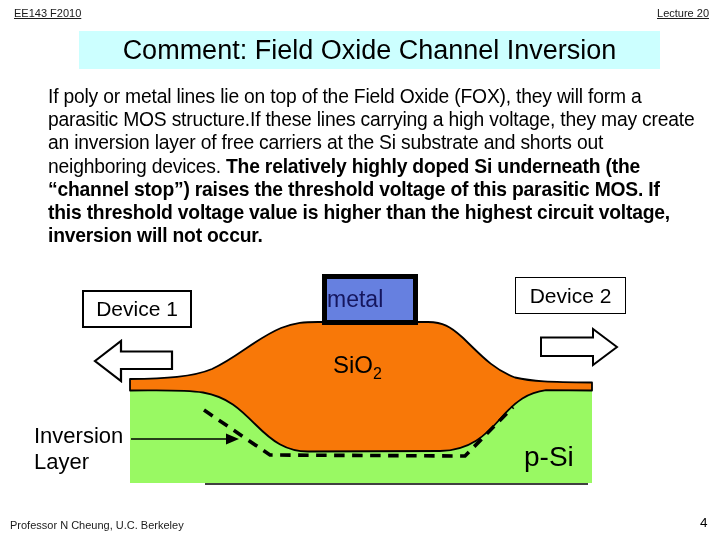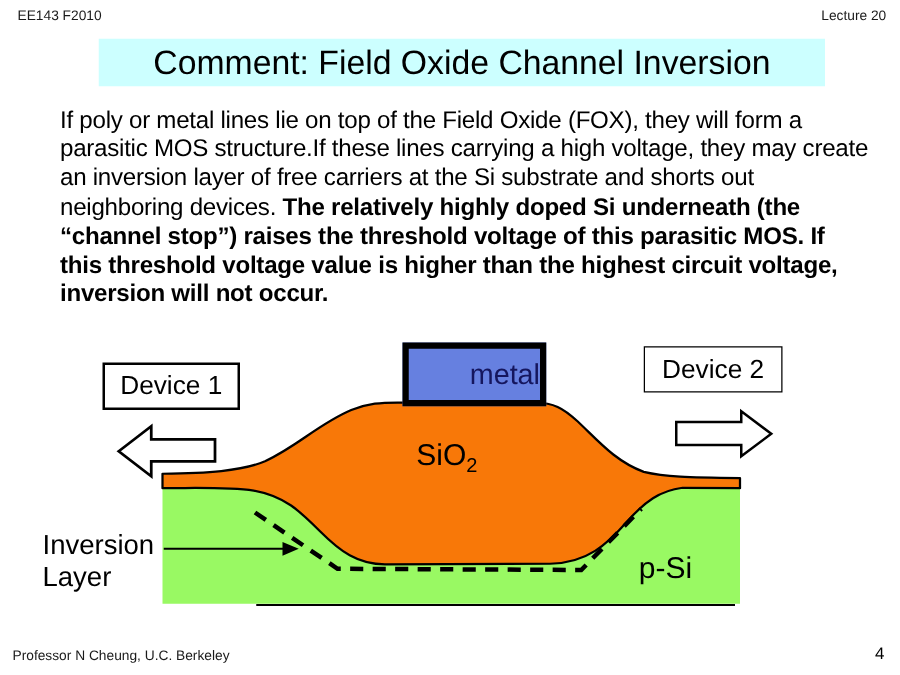--- a/index.html
+++ b/index.html
@@ -1,47 +1,47 @@
 <!DOCTYPE html>
 <html><head>
 <meta charset="utf-8">
 <style>
   html,body { margin:0; padding:0; background:#fff; }
   .slide {
     position:relative; width:720px; height:540px; background:#ffffff;
     font-family:"Liberation Sans", sans-serif; color:#000; overflow:hidden;
   }
-  .hdr { position:absolute; font-size:11px; color:#1a1a1a; }
+  .hdr { position:absolute; font-size:11px; color:#1a1a1a;text-decoration:underline; }
   .hdr-left  { left:14px; top:7px; }
   .hdr-right { right:11px; top:7px; }
   .title {
     position:absolute; left:79px; top:31px; width:581px; height:38px;
     display:flex; align-items:center; justify-content:center;
     font-size:27px; letter-spacing:0;
   }
   .body {
     position:absolute; left:48px; top:85px; width:648px;
     font-size:19.3px; line-height:23.2px; letter-spacing:-0.2px; margin:0;
   }
   .body b { font-weight:bold;margin-top:20px; }
   .diagram { position:absolute; left:0; top:255px; width:720px; height:250px; }
   .labelbox {
     position:absolute; background:#fff; border:2px solid #000;
     display:flex; align-items:center; justify-content:center; font-size:21px;
   }
   .device1 { left:82px;  top:290px; width:106px; height:34px; }
   .device2 { left:515px; top:277px; width:109px; height:35px; border-width:1.5px;text-align:center; }
   .metalbox {
-    position:absolute; left:322px; top:274px; width:115px; height:51px;
+    position:absolute; left:322px; top:274px; width:96px; height:51px;
     border:5px solid #000; box-sizing:border-box;
-    display:flex; align-items:center; justify-content:flex-end; font-size:23px;
+    display:flex; align-items:center; justify-content:flex-start; font-size:23px;
   }
   .sio2 { position:absolute; left:333px; top:351px; font-size:24px; }
   .sio2 sub { font-size:16px; }
-  .psi  { position:absolute; left:511px; top:441px; font-size:24px; }
+  .psi  { position:absolute; left:524px; top:441px; font-size:28px; }
   .inv  { position:absolute; left:34px; top:423px; font-size:22px; line-height:26px; white-space:pre-line; }
   .ftr-left { position:absolute; left:10px; top:519px; font-size:11px; color:#1a1a1a; }
   .page-num { position:absolute; left:700px; top:515px; font-size:13.5px; }
 </style>
 </head>
 <body>
 
 <div class="slide">
 
   <div class="hdr hdr-left">EE143 F2010</div>

